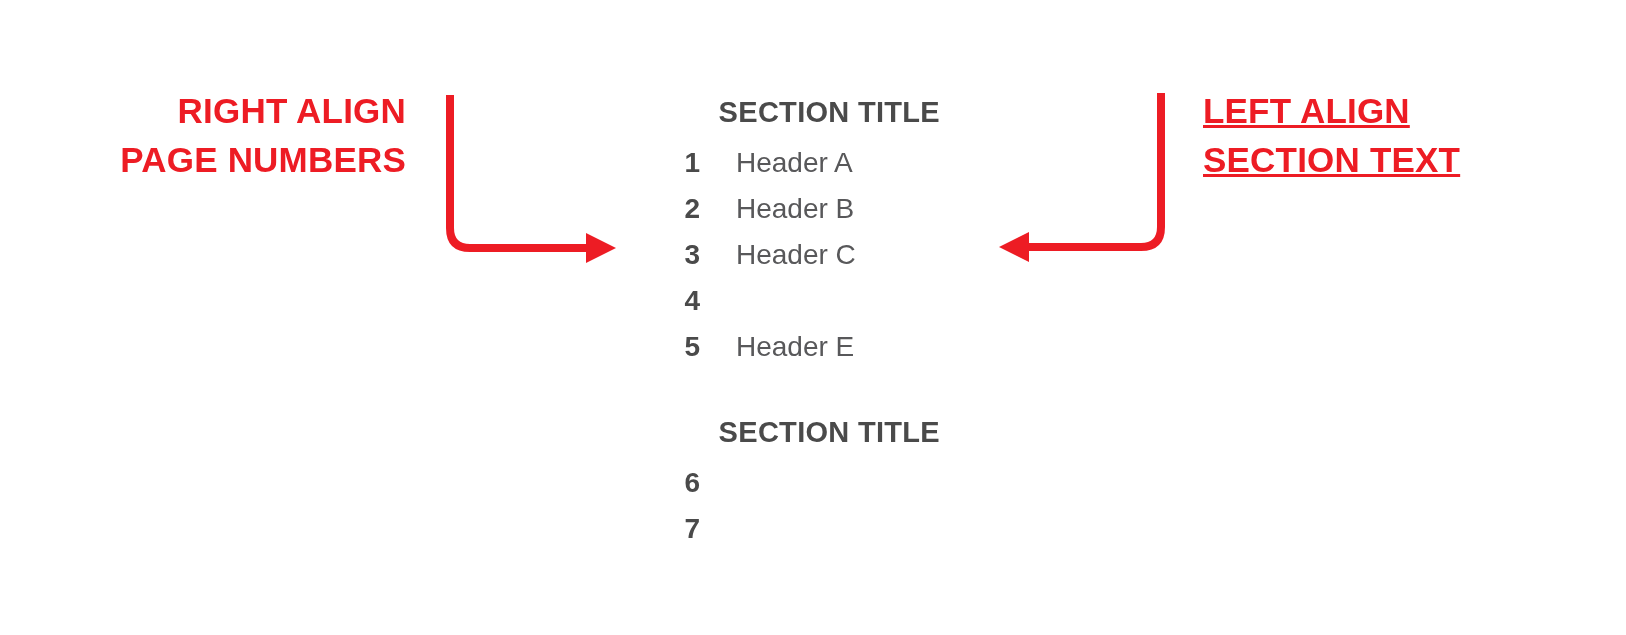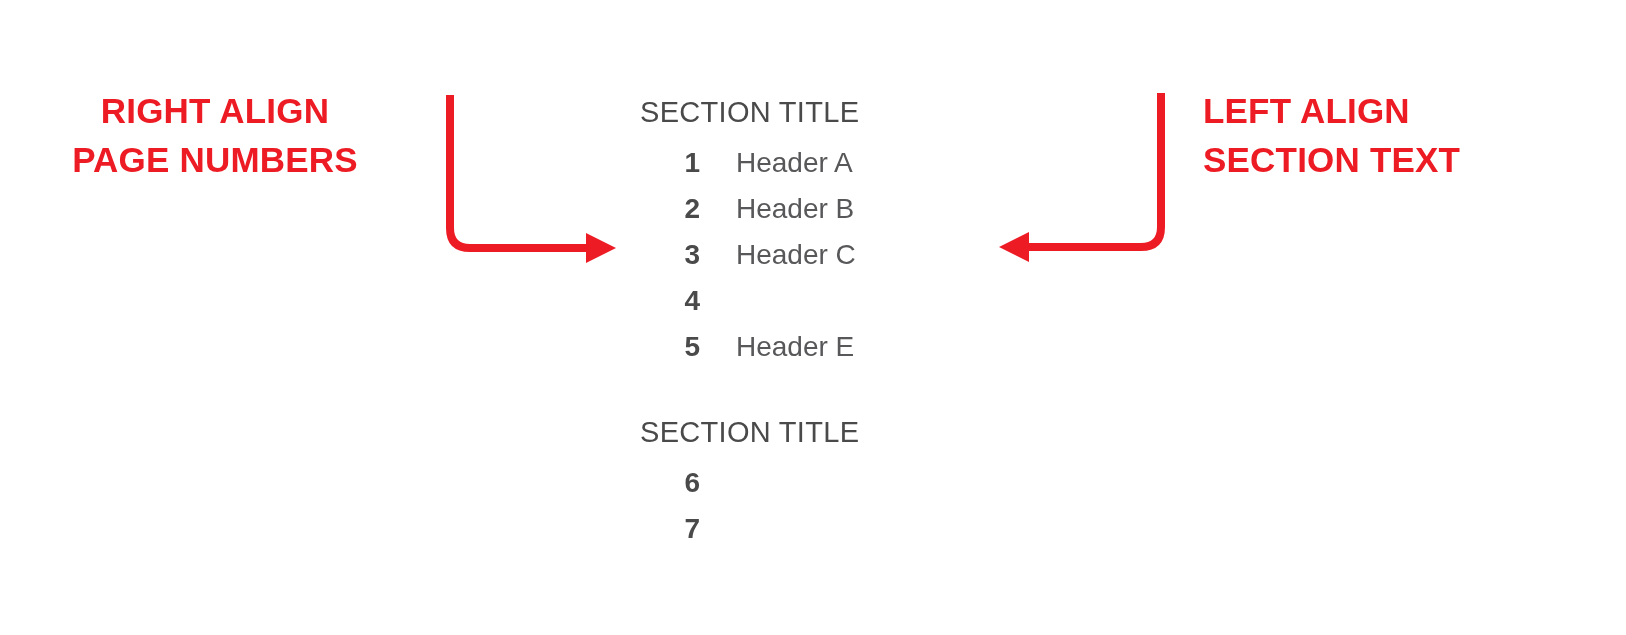--- a/index.html
+++ b/index.html
@@ -25,30 +25,31 @@
     position: absolute;
     color: #ed1c24;
     font-weight: 700;
     font-size: 35px;
     line-height: 49px;
     letter-spacing: 0.2px;
     white-space: pre-line;
     text-transform: uppercase;
   }
   #annotation-left {
-    left: 12px;
+    left: 0px;
     top: 86px;
     width: 406px;
-    text-align: center;
+    text-align: right;
   }
   #annotation-right {
     left: 1203px;
     top: 86px;
     width: 400px;
     text-align: left;
+    text-decoration: underline;
   }
 
   
   .arrow-svg {
     position: absolute;
     left: 0;
     top: 0;
     width: 1626px;
     height: 635px;
     pointer-events: none;
@@ -59,25 +60,25 @@
     position: absolute;
     left: 640px;
     top: 92px;
     width: 300px;
   }
   .toc-section + .toc-section {
     margin-top: 42px;
   }
   .section-title {
     font-size: 29px;
-    font-weight: 400;
+    font-weight: 700;
     color: #4a4a4a;
     letter-spacing: 0.3px;
     line-height: 41px;
-    text-align: left;
+    text-align: right;
     margin-bottom: 7px;
     white-space: nowrap;
   }
   .toc-entry {
     display: flex;
     align-items: baseline;
     height: 46px;
   }
   .entry-number {
     width: 60px;

